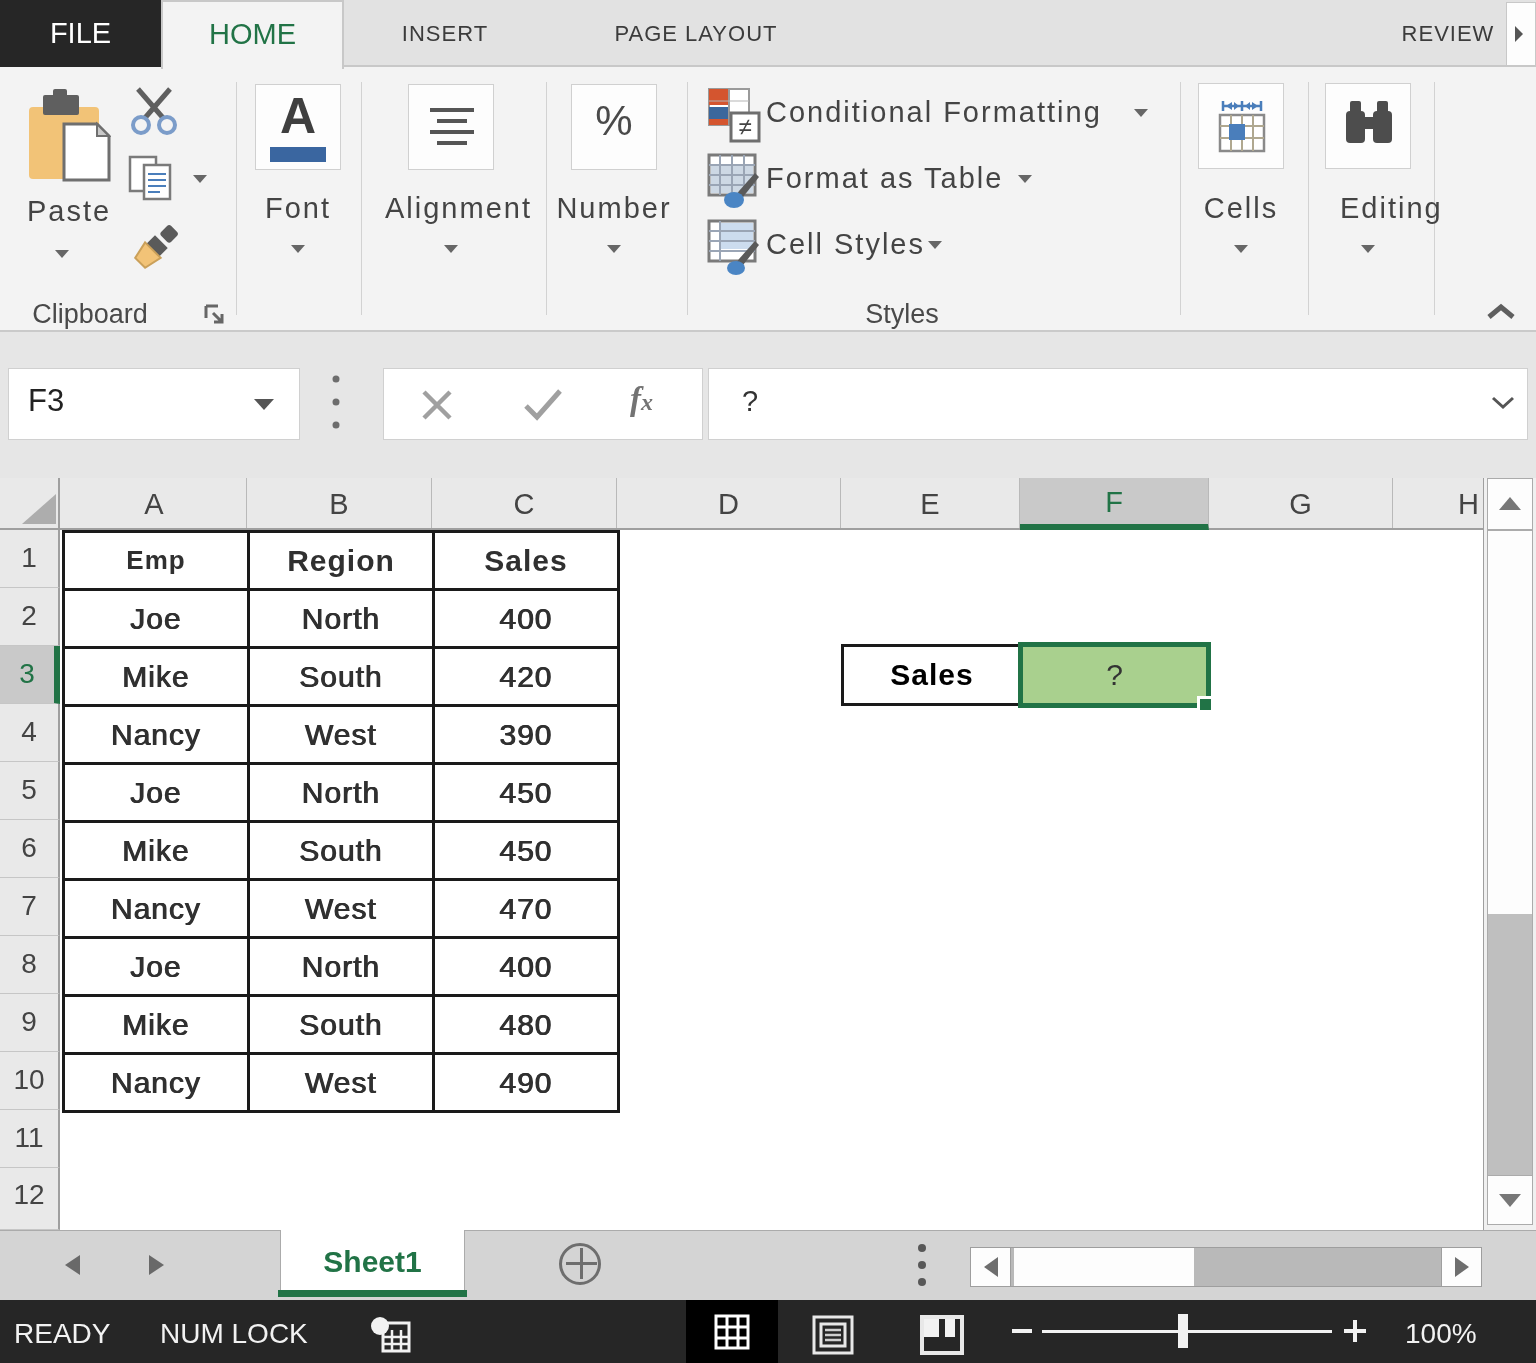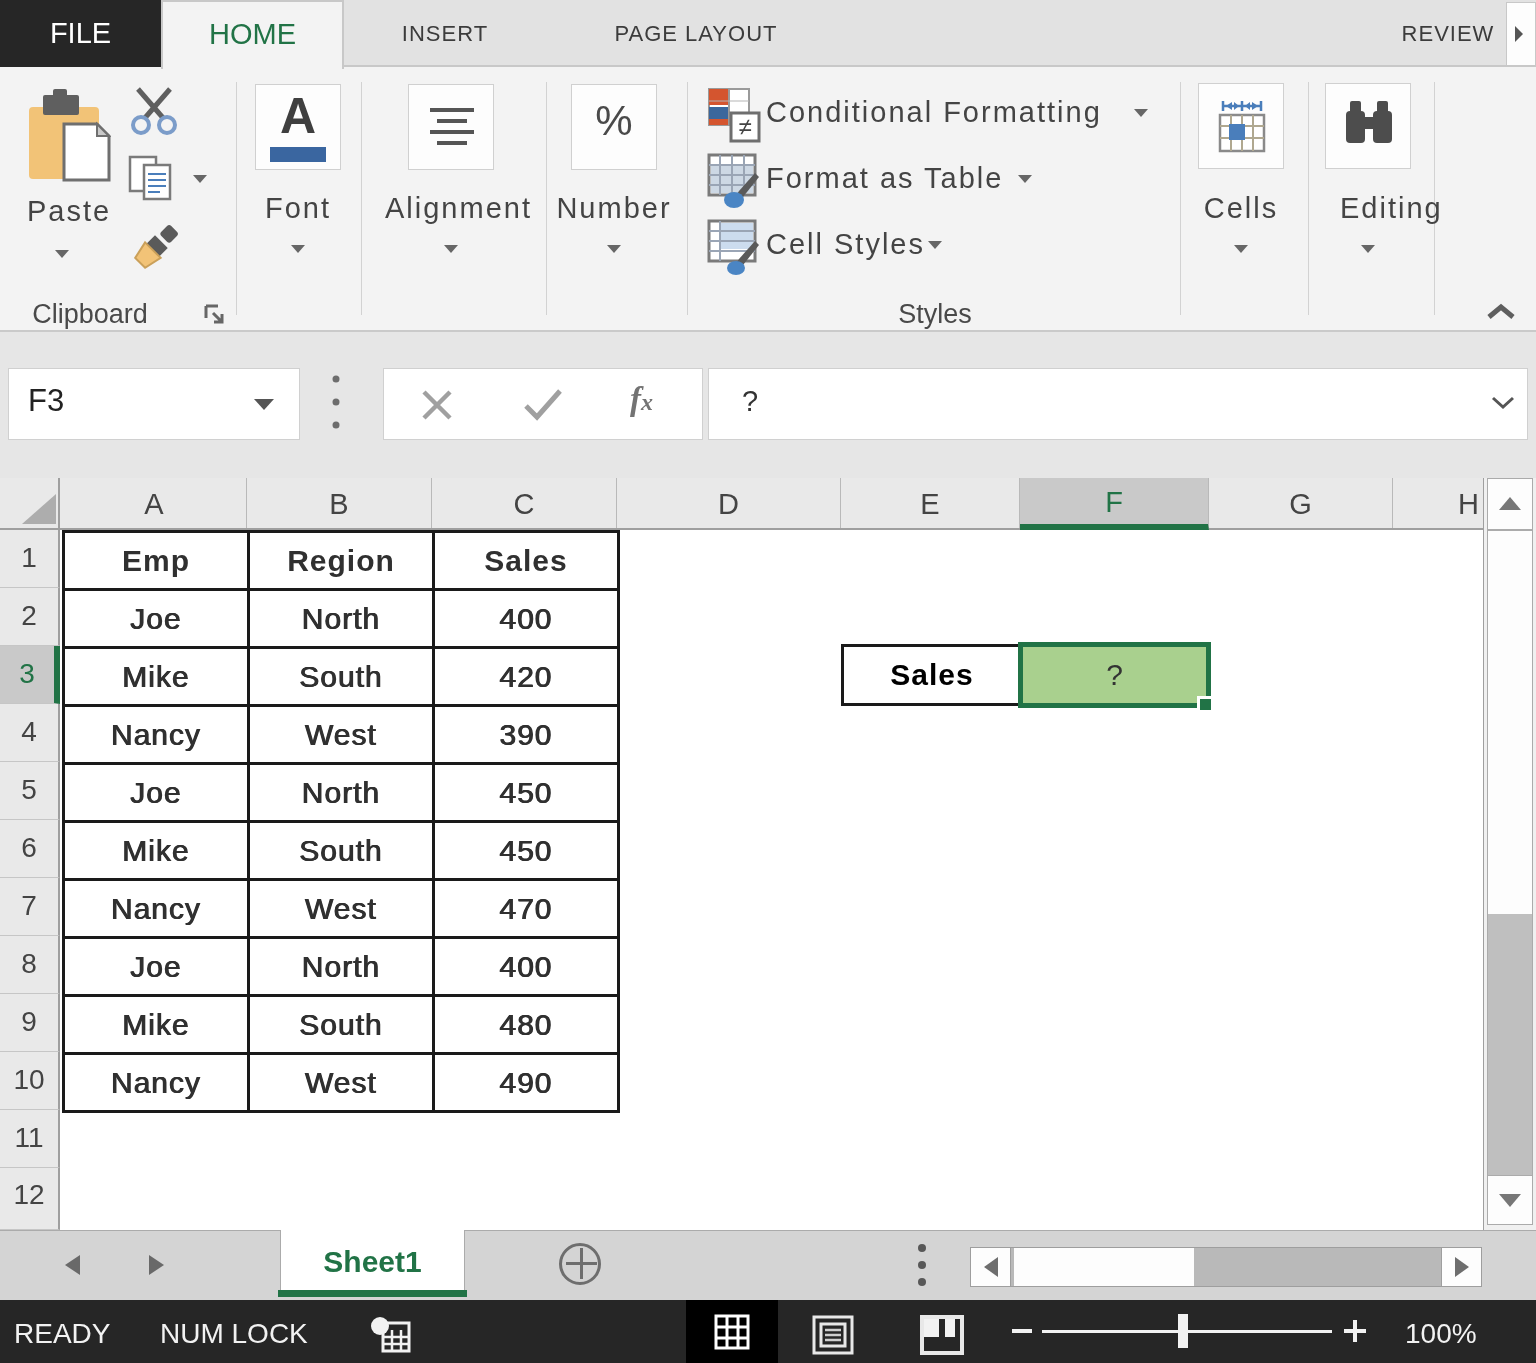--- a/index.html
+++ b/index.html
@@ -144,21 +144,21 @@
     <div class="abs darr" style="left:1018px;top:108px;"></div>
     <div id="csicon" class="abs" style="left:707px;top:152px;"><svg width="56" height="56">
           <rect x="2" y="2" width="46" height="40" fill="#fff" stroke="#7a7a7a" stroke-width="3"></rect>
           <rect x="13" y="4" width="33" height="26" fill="#ccdcee"></rect>
           <path d="M2 12 h46 M2 22 h46 M2 32 h46 M13 2 v40" stroke="#9aa5b5" stroke-width="2" fill="none"></path>
           <path d="M48 22 L32 40 l-8 12 12 -6 16 -20 z" fill="#5a5a5a"></path>
           <ellipse cx="29" cy="49" rx="9" ry="7" fill="#4a85c4"></ellipse>
         </svg></div>
     <div class="abs rtext" style="left:766px;top:161px;">Cell Styles</div>
     <div class="abs darr" style="left:928px;top:174px;"></div>
-    <div class="abs glabel" style="left:855px;top:232px;width:160px;">Styles</div>
+    <div class="abs glabel" style="left:822px;top:232px;width:160px;">Styles</div>
 
     <div class="abs iconbox" style="left:1198px;top:16px;"></div>
     <div id="cellsicon" class="abs" style="left:1216px;top:32px;"><svg width="52" height="56">
           <path d="M7 7 h38 M7 2 v10 M45 2 v10 M26 2 v10" stroke="#4a7ebb" stroke-width="2.5" fill="none"></path>
           <path d="M10 7 l6 -4 v8 z M42 7 l-6 -4 v8 z M23 7 l-5 -4 v8 z M29 7 l5 -4 v8 z" fill="#4a7ebb"></path>
           <rect x="4" y="16" width="44" height="36" fill="#fff" stroke="#8a8a8a" stroke-width="2.5"></rect>
           <path d="M4 27 h44 M4 39 h44 M15 16 v36 M26 16 v36 M37 16 v36" stroke="#b0a890" stroke-width="2" fill="none"></path>
           <rect x="13" y="25" width="16" height="16" fill="#4a7ebb"></rect>
         </svg></div>
     <div class="abs rtext" style="left:1198px;top:125px;width:86px;text-align:center;">Cells</div>
@@ -231,21 +231,21 @@
     <div class="abs rh" style="top:458px;">8</div>
     <div class="abs rh" style="top:516px;">9</div>
     <div class="abs rh" style="top:574px;">10</div>
     <div class="abs rh" style="top:632px;">11</div>
     <div class="abs rh" style="top:690px;height:62px;line-height:54px;">12</div>
 
     <div id="dtable" class="abs" style="left:62px;top:52px;">
         <table style="border-collapse:collapse;table-layout:fixed;">
           <tbody>
             <tr style="height:58px;">
-              <td style="width:185px;border:3px solid #1a1a1a;text-align:center;font-size:30px;letter-spacing:1px;color:#303030;font-weight:bold;">Emp</td>
+              <td style="width:185px;border:3px solid #1a1a1a;text-align:center;font-size:26px;letter-spacing:1px;color:#303030;font-weight:bold;">Emp</td>
               <td style="width:185px;border:3px solid #1a1a1a;text-align:center;font-size:30px;letter-spacing:1px;color:#303030;font-weight:bold;">Region</td>
               <td style="width:185px;border:3px solid #1a1a1a;text-align:center;font-size:30px;letter-spacing:1px;color:#303030;font-weight:bold;">Sales</td>
             </tr>
             <tr style="height:58px;">
               <td style="width:185px;border:3px solid #1a1a1a;text-align:center;font-size:30px;letter-spacing:1px;color:#303030;text-shadow:0.5px 0 0 #333,-0.5px 0 0 #333;">Joe</td>
               <td style="width:185px;border:3px solid #1a1a1a;text-align:center;font-size:30px;letter-spacing:1px;color:#303030;text-shadow:0.5px 0 0 #333,-0.5px 0 0 #333;">North</td>
               <td style="width:185px;border:3px solid #1a1a1a;text-align:center;font-size:30px;letter-spacing:1px;color:#303030;text-shadow:0.5px 0 0 #333,-0.5px 0 0 #333;">400</td>
             </tr>
             <tr style="height:58px;">
               <td style="width:185px;border:3px solid #1a1a1a;text-align:center;font-size:30px;letter-spacing:1px;color:#303030;text-shadow:0.5px 0 0 #333,-0.5px 0 0 #333;">Mike</td>

